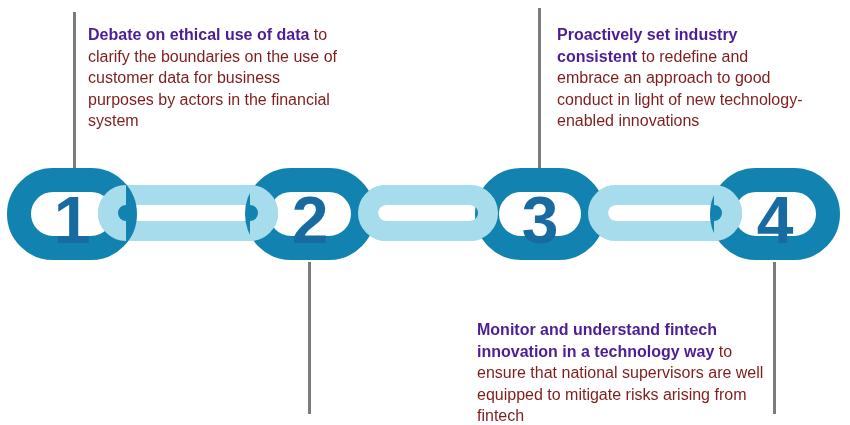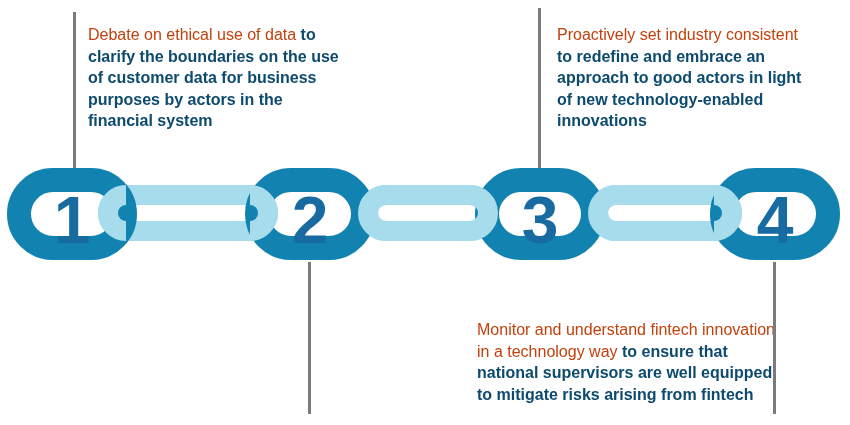--- a/index.html
+++ b/index.html
@@ -11,24 +11,24 @@
     font-family: "Liberation Sans", sans-serif;
     overflow: hidden;
   }
   .text-block {
     position: absolute;
     font-size: 16px;
     line-height: 21.5px;
     color: #1a1a1a;
   }
   .text-block .heading {
-    color: #c2410c;
-    font-weight: normal;
+    color: #4c1d95;
+    font-weight: bold;
   }
-  .text-block .body { color: #0c4a6e; font-weight: bold; text-align: right; }
+  .text-block .body { color: #7f1d1d; font-weight: normal; text-align: right; }
   .tl { left: 88px;  top: 8px;   width: 252px; }
   .tr { left: 557px; top: 8px;   width: 254px; }
   .bl { left: 8px;   top: 303px; width: 300px; }
   .br { left: 477px; top: 303px; width: 300px; }
   .vline {
     position: absolute;
     width: 3px;
     background: #7b7b7b;
   }
   .vl-1 { left: 73px;  top: 12px;  height: 156px; }
@@ -55,21 +55,21 @@
 
 <div id="canvas">
 
   <p class="text-block tl">
     <span class="heading">Debate on ethical use of data</span>
     <span class="body">to clarify the boundaries on the use of customer data for business purposes by actors in the financial system</span>
   </p>
 
   <p class="text-block tr">
     <span class="heading">Proactively set industry consistent</span>
-    <span class="body">to redefine and embrace an approach to good actors in light of new technology-enabled innovations</span>
+    <span class="body">to redefine and embrace an approach to good conduct in light of new technology-enabled innovations</span>
   </p>
 
 
   <p class="text-block br">
     <span class="heading">Monitor and understand fintech innovation in a technology way</span>
     <span class="body">to ensure that national supervisors are well equipped to mitigate risks arising from fintech</span>
   </p>
 
   <div class="vline vl-1"></div>
   <div class="vline vl-3"></div>

